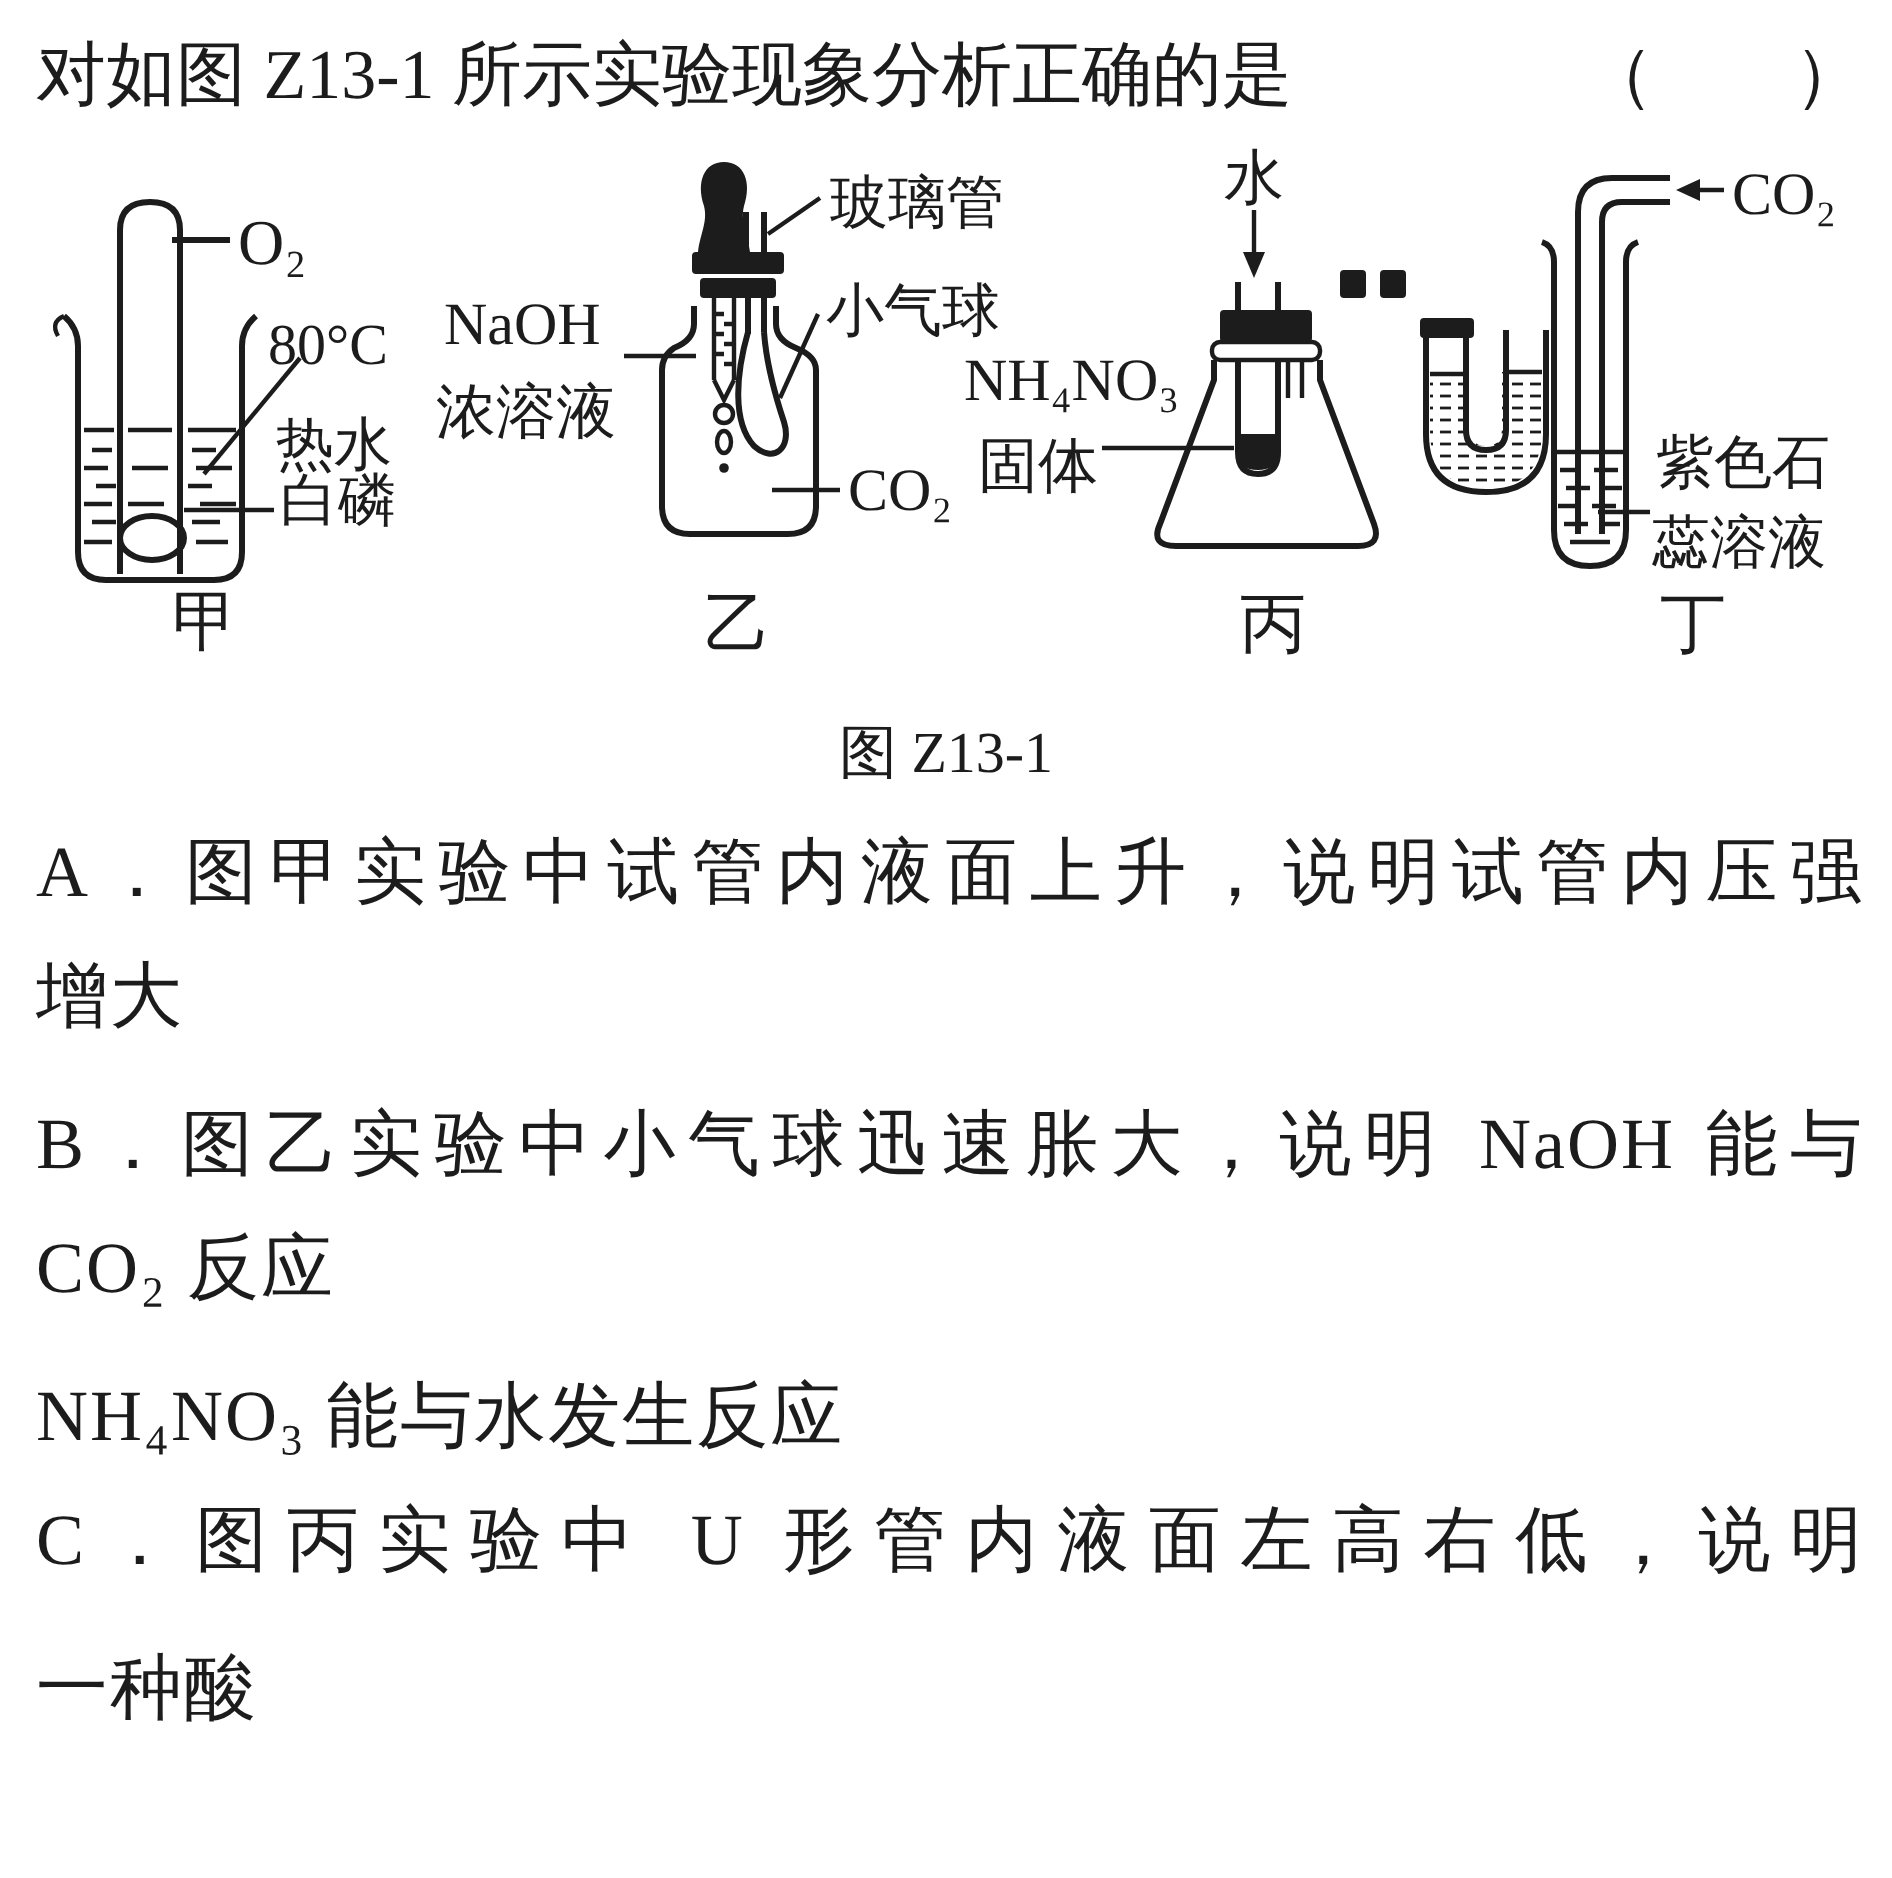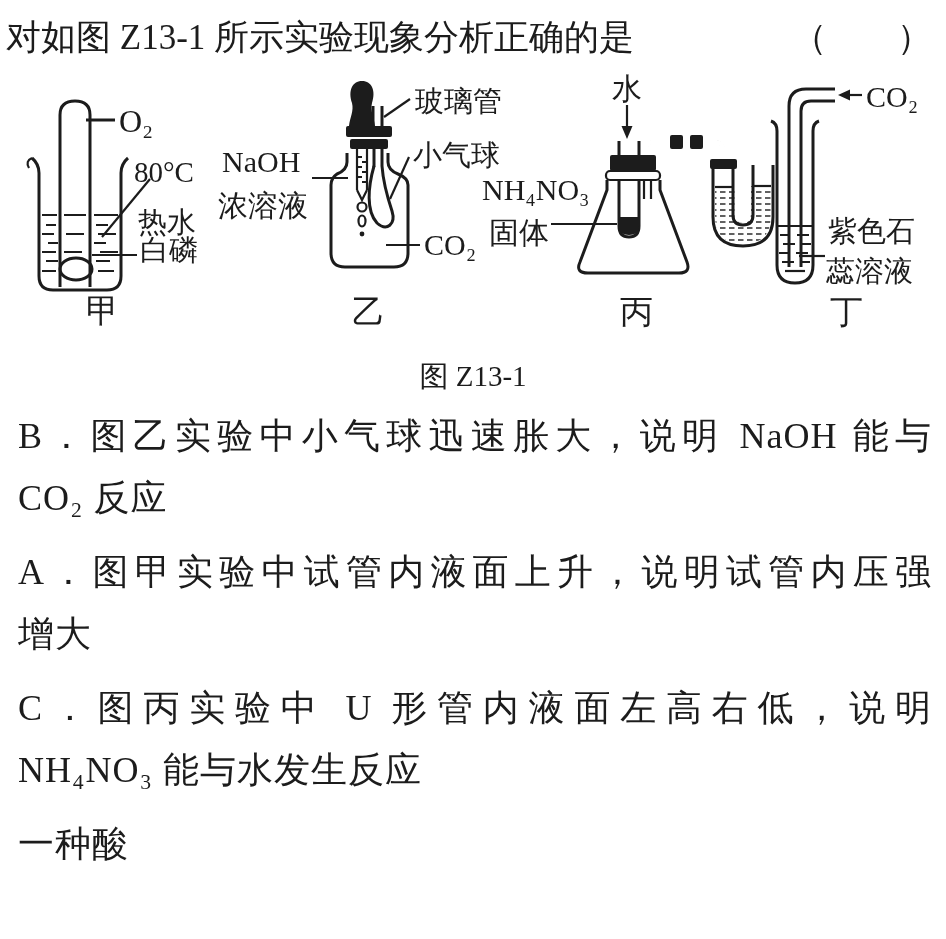--- a/index.html
+++ b/index.html
@@ -1,19 +1,19 @@
 <!DOCTYPE html>
 <html><head>
 <meta charset="utf-8">
 <style>
   html,body{margin:0;padding:0;background:#ffffff;}
   body{width:946px;height:939px;overflow:hidden;color:#1c1c1c;
        font-family:"Liberation Serif","DejaVu Serif",serif;}
   .title-row{display:flex;justify-content:space-between;align-items:flex-start;
-             padding:16px 14px 0 6px;font-size:35px;line-height:1.28;}
+             padding:16px 14px 0 18px;font-size:35px;line-height:1.28;}
   .figure-svg{display:block;margin-top:8px;}
   .caption{text-align:center;font-size:29px;margin-top:16px;}
   .options{padding:8px 14px 0 18px;font-size:36px;}
   .option{margin-bottom:12px;}
   .option .line{line-height:62px;letter-spacing:1px;}
   .line.j{text-align:justify;text-align-last:justify;}
   svg text{fill:#1c1c1c;font-family:"Liberation Serif","DejaVu Serif",serif;}
   .stroke{stroke:#1c1c1c;stroke-width:3;fill:none;stroke-linecap:butt;}
   .thin{stroke:#1c1c1c;stroke-width:2.2;fill:none;}
   .ink{fill:#1c1c1c;stroke:none;}
@@ -134,29 +134,29 @@
       <text x="828" y="172" font-size="29">紫色石</text>
       <text x="826" y="212" font-size="29">蕊溶液</text>
       <text x="830" y="254" font-size="33">丁</text>
     </g>
   </svg>
 
   <div class="caption">图 Z13-1</div>
 
   <div class="options">
     <div class="option">
+      <div class="line j">A．图甲实验中试管内液面上升，说明试管内压强</div>
+      <div class="line">增大</div>
+    </div>
+    <div class="option">
       <div class="line j">B．图乙实验中小气球迅速胀大，说明 NaOH 能与</div>
       <div class="line">CO₂ 反应</div>
     </div>
     <div class="option">
-      <div class="line j">A．图甲实验中试管内液面上升，说明试管内压强</div>
-      <div class="line">增大</div>
-    </div>
-    <div class="option">
+      <div class="line">NH₄NO₃ 能与水发生反应</div>
       <div class="line j">C．图丙实验中 U 形管内液面左高右低，说明</div>
-      <div class="line">NH₄NO₃ 能与水发生反应</div>
     </div>
     <div class="option">
       <div class="line">一种酸</div>
     </div>
   </div>
 
 </div>
 
 </body></html>

